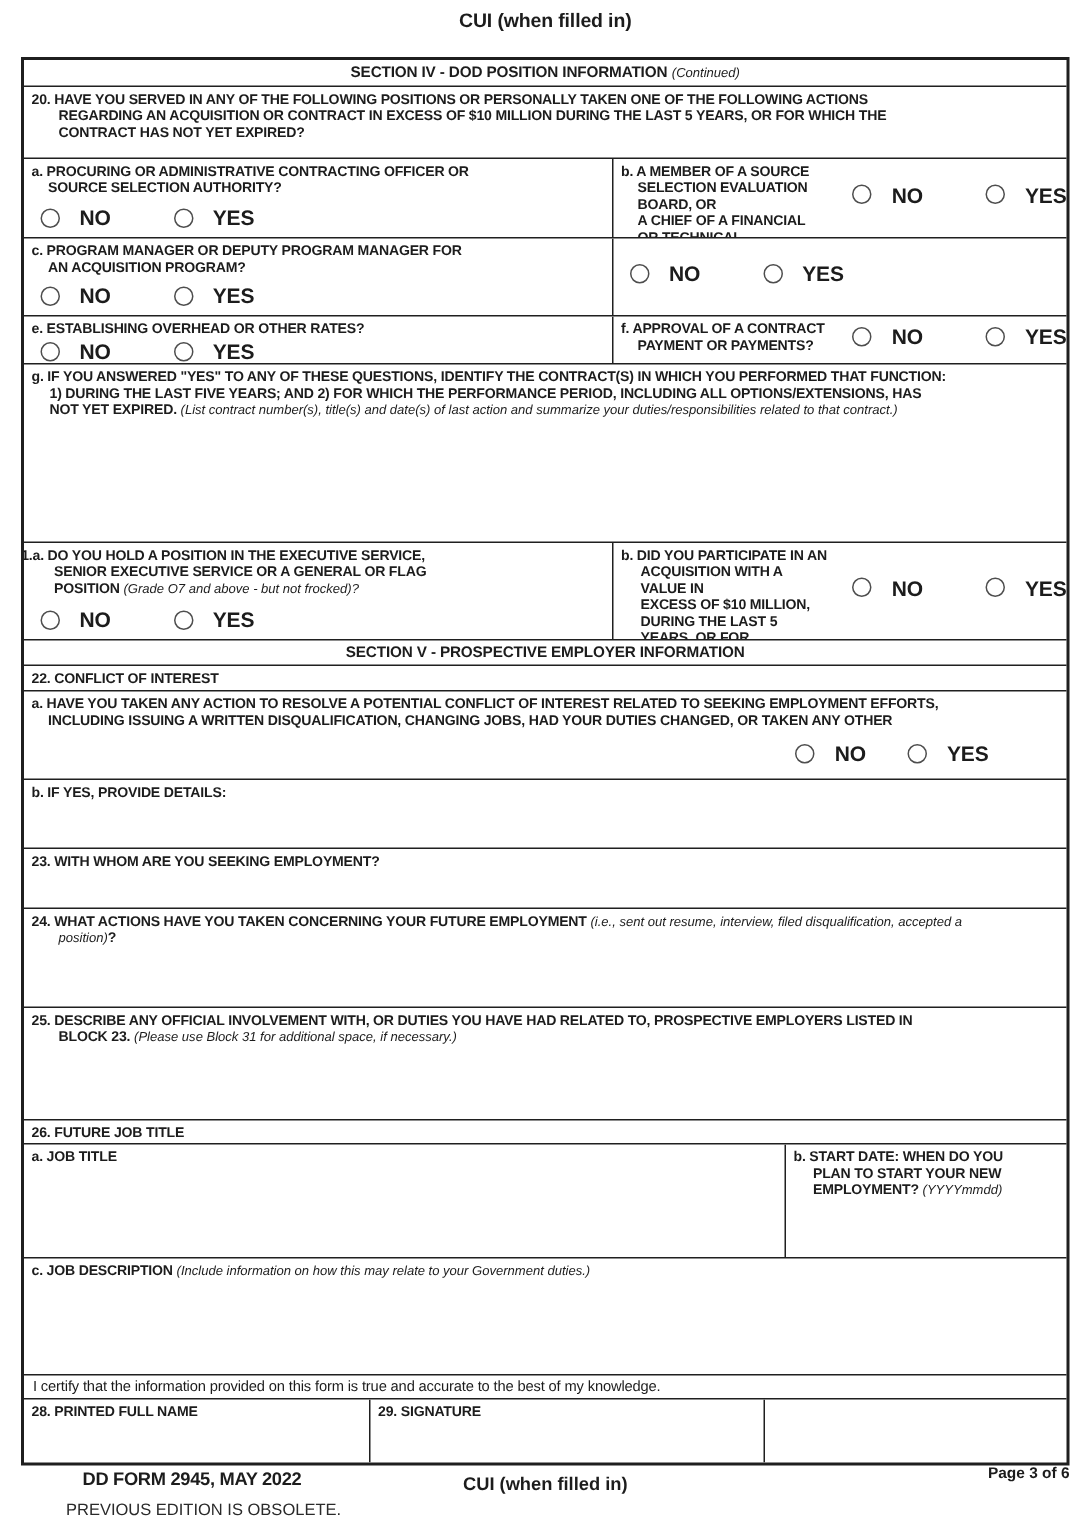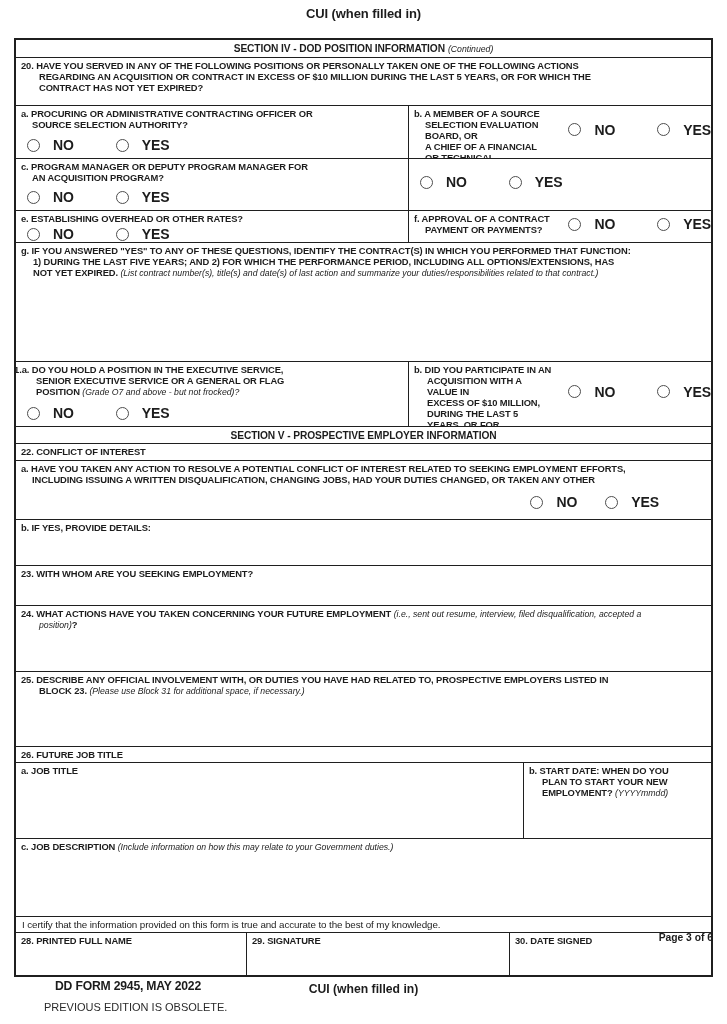--- a/index.html
+++ b/index.html
@@ -72,21 +72,21 @@
   .line3row .sp { flex: 1; }
   .gap-yes-sm { margin-left: 28px; }
   .cell26L { width: 508px; border-right: 1.5px solid #1f1f1f; display: flex; flex-direction: column; }
   .cell26R { flex: 1; display: flex; flex-direction: column; }
   .cert { font-weight: normal; font-size: 9.8px; padding: 2px 6px; letter-spacing: -0.1px; }
   .sigL { width: 231px; border-right: 1.5px solid #1f1f1f; display: flex; flex-direction: column; }
   .sigM { width: 263px; border-right: 1.5px solid #1f1f1f; display: flex; flex-direction: column; }
   .sigR { flex: 1; display: flex; flex-direction: column; }
   .ft-form { position: absolute; left: 55px; top: 979px; font-weight: bold; font-size: 12.2px; letter-spacing: -0.2px; }
   .ft-cui  { position: absolute; left: 0; top: 982px; width: 100%; text-align: center; font-weight: bold; font-size: 12.2px; }
-  .ft-page { position: absolute; right: 14px; top: 932px; font-weight: bold; font-size: 10.3px; }
+  .ft-page { position: absolute; right: 14px; top: 977px; font-weight: bold; font-size: 10.3px; }
   .ft-note { position: absolute; left: 44px; top: 1001px; font-weight: normal; font-size: 11px; color: #2a2a2a; }
 </style>
 </head>
 <body>
 
 <div class="cui-top">CUI (when filled in)</div>
 
 <div class="form">
 
   <div class="row r-sec4">
@@ -328,24 +328,20 @@
   <div class="row r-sig">
     <div class="cols">
       <div class="sigL">
         <div class="q">28. PRINTED FULL NAME</div>
         <div class="fill"></div>
       </div>
       <div class="sigM">
         <div class="q">29. SIGNATURE</div>
         <div class="fill"></div>
       </div>
-      <div class="sigR">
-        <div class="q">30. DATE SIGNED</div>
-        <div class="fill"></div>
-      </div>
     </div>
   </div>
 
 </div>
 
 <div class="ft-form">DD FORM 2945, MAY 2022</div>
 <div class="ft-cui">CUI (when filled in)</div>
 <div class="ft-page">Page 3 of 6</div>
 <div class="ft-note">PREVIOUS EDITION IS OBSOLETE.</div>
 

